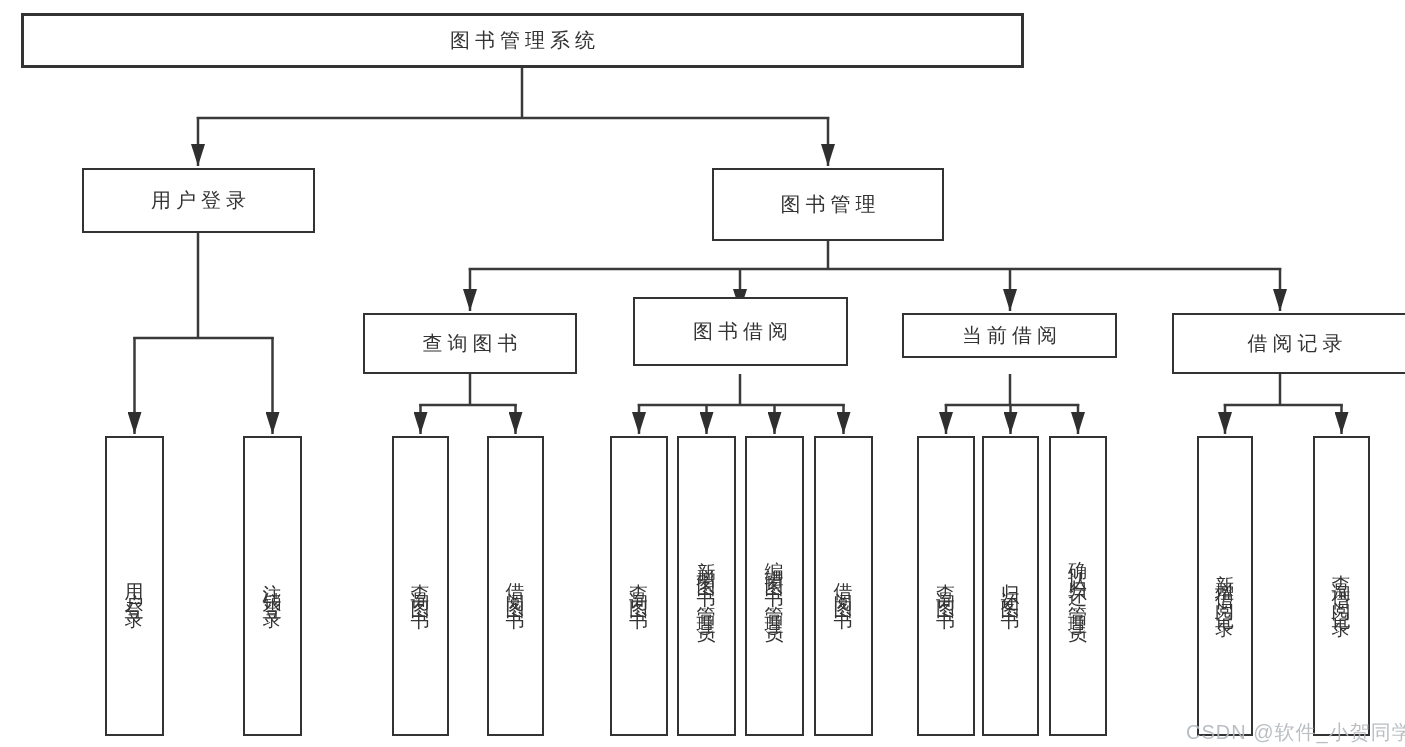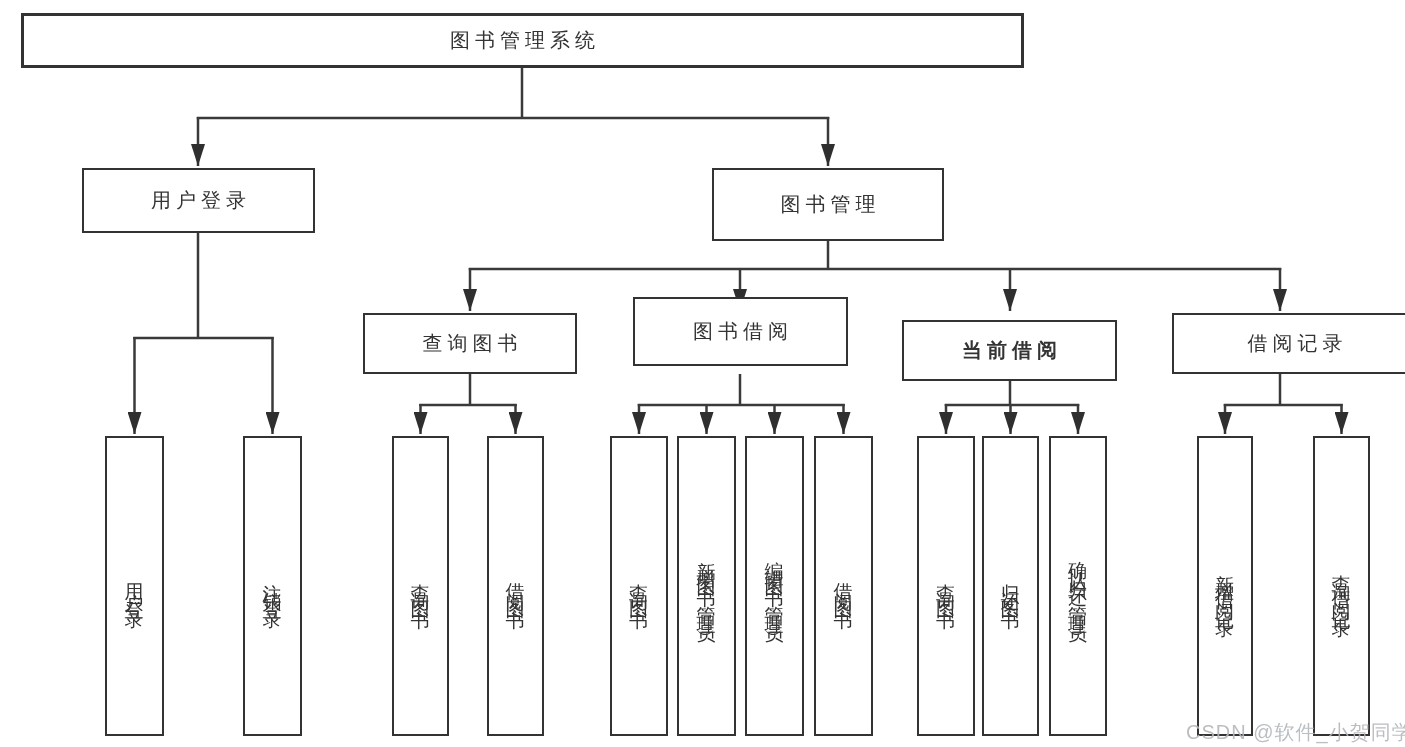--- a/index.html
+++ b/index.html
@@ -113,21 +113,21 @@
   <div class="box hbox" style="left:712px; top:168px; width:232px; height:73px;">
     <span>图书管理</span>
   </div>
 
   <div class="box hbox" style="left:363px; top:313px; width:214px; height:61px;">
     <span>查询图书</span>
   </div>
   <div class="box hbox" style="left:633px; top:297px; width:215px; height:69px;">
     <span>图书借阅</span>
   </div>
-  <div class="box hbox" style="left:902px; top:320px; width:215px; height:61px;font-weight:bold;">
+  <div class="box hbox" style="left:902px; top:313px; width:215px; height:45px;">
     <span>当前借阅</span>
   </div>
   <div class="box hbox" style="left:1172px; top:313px; width:246px; height:61px;">
     <span>借阅记录</span>
   </div>
 
   <div class="box vbox" style="left:105px; top:436px; width:59px; height:300px;">
     <span class="vlabel">用户登录</span>
   </div>
   <div class="box vbox" style="left:243px; top:436px; width:59px; height:300px;">

